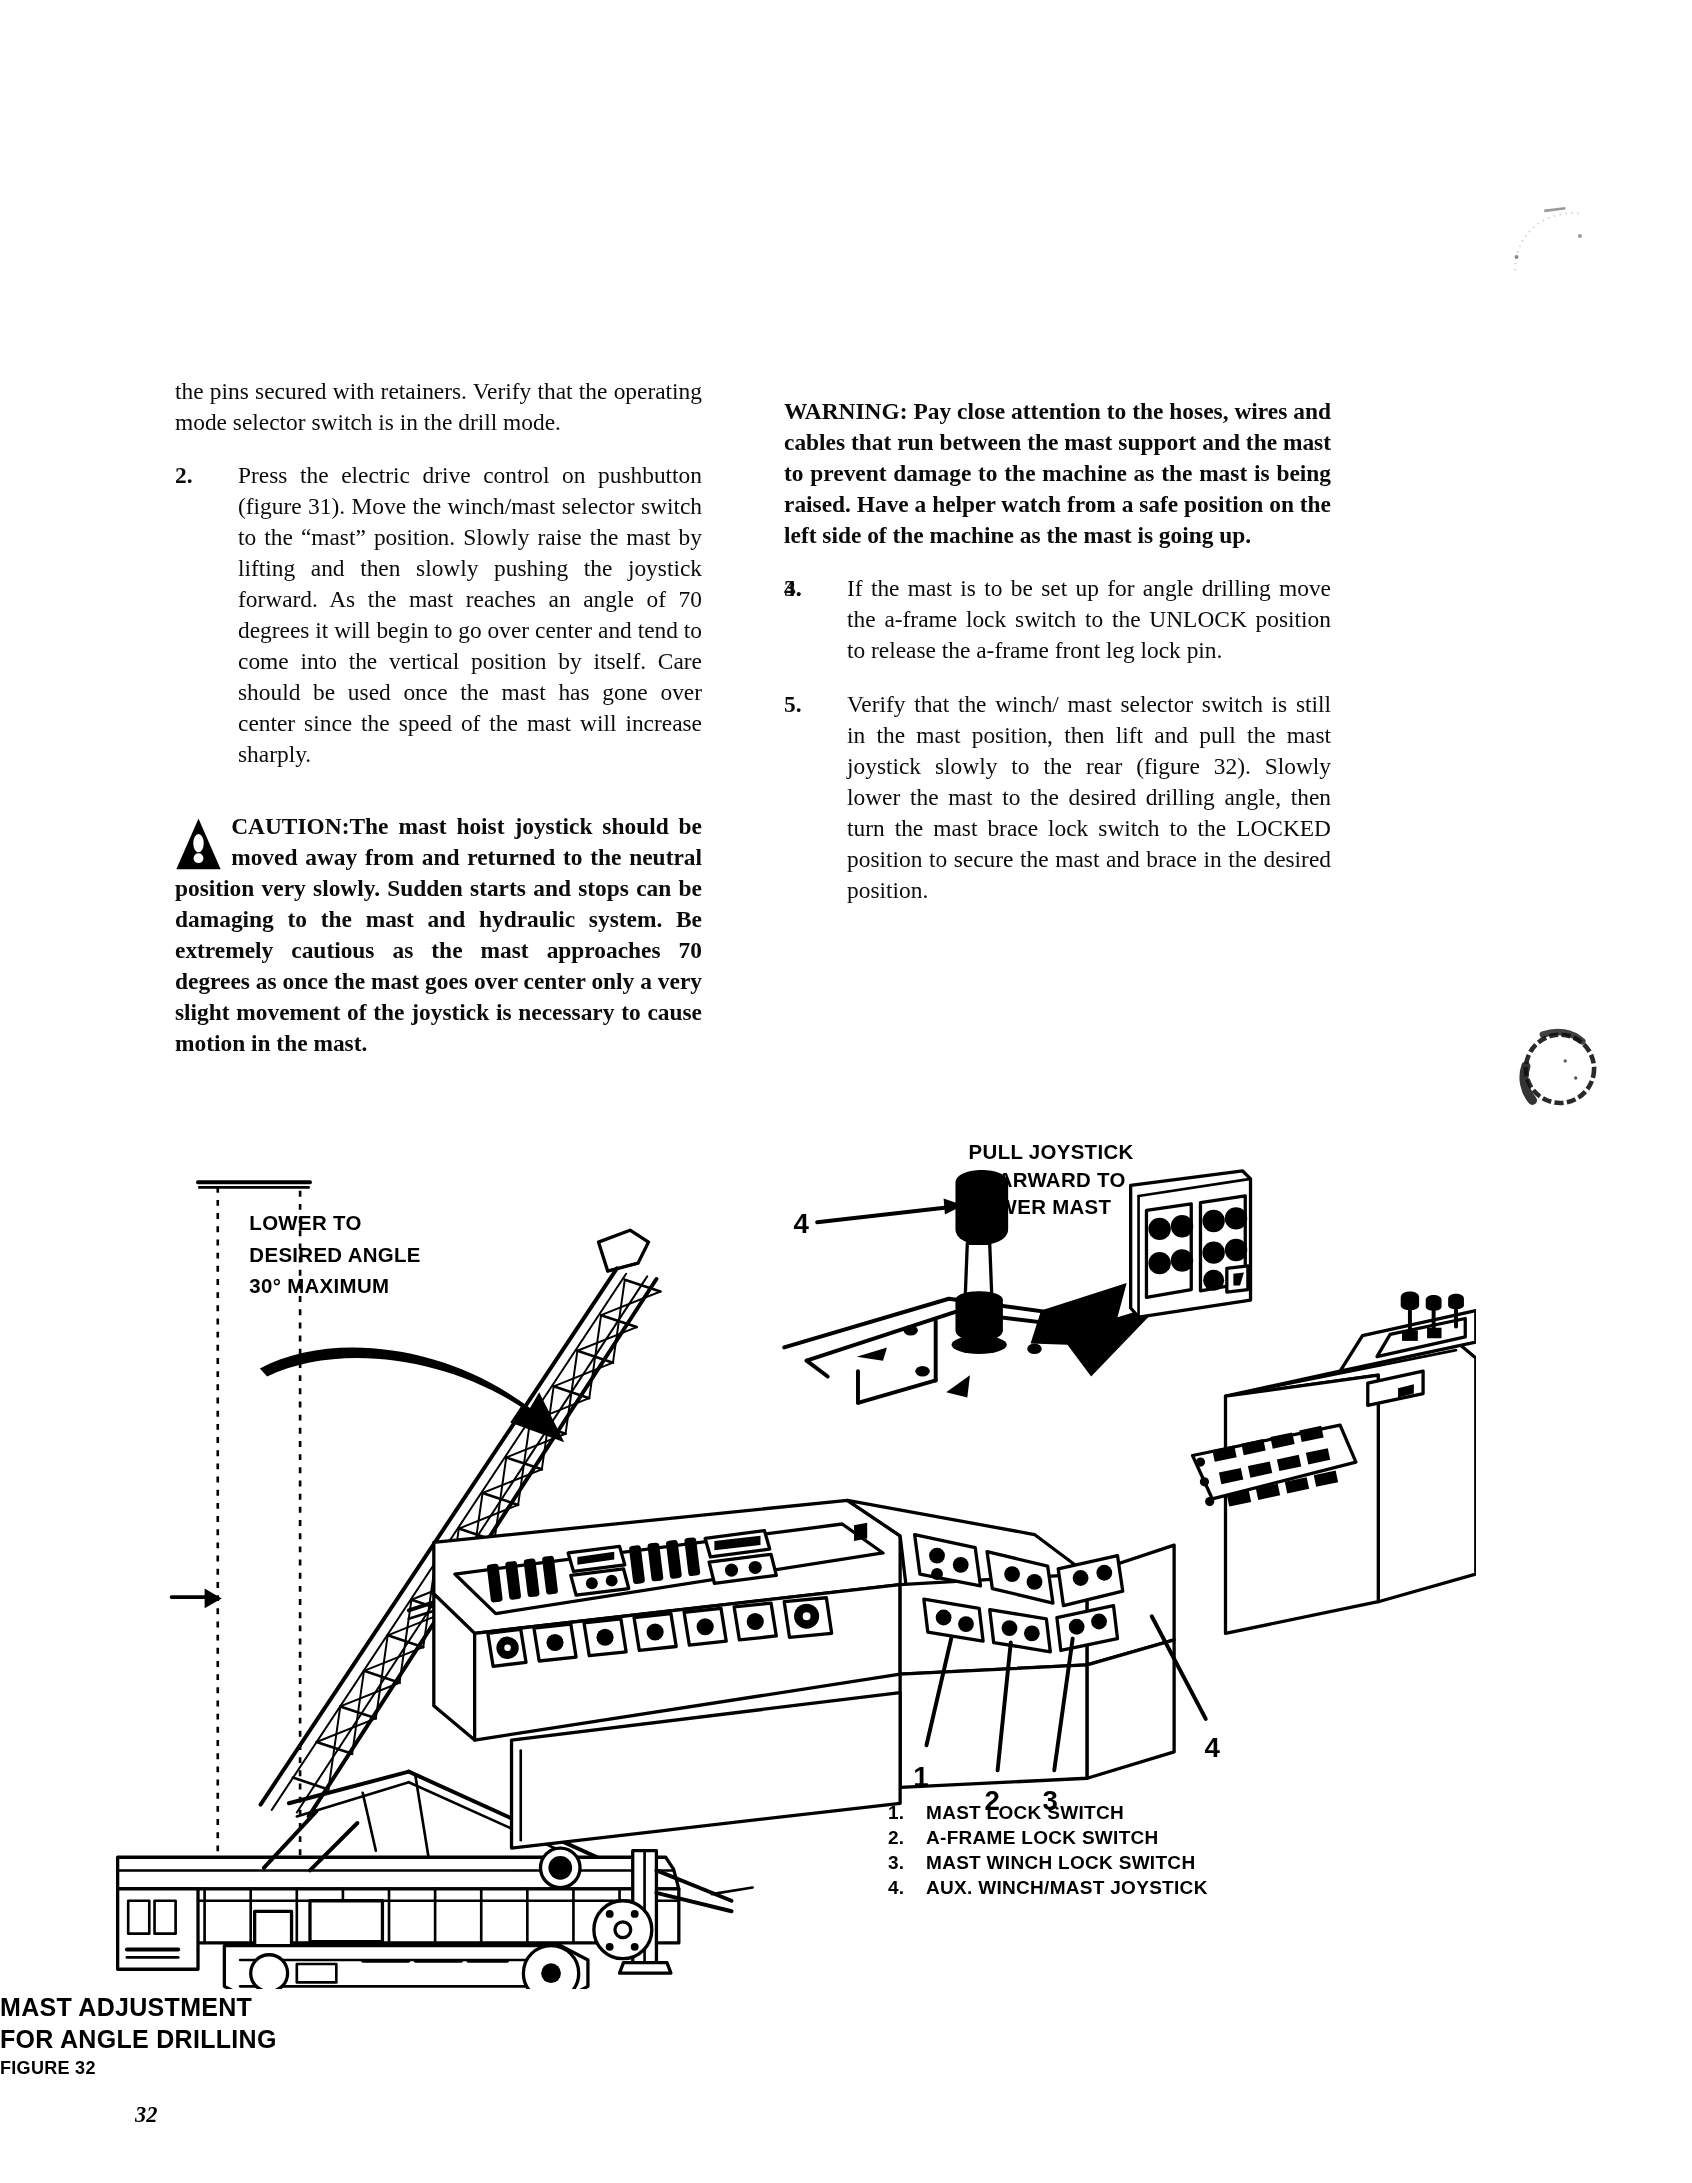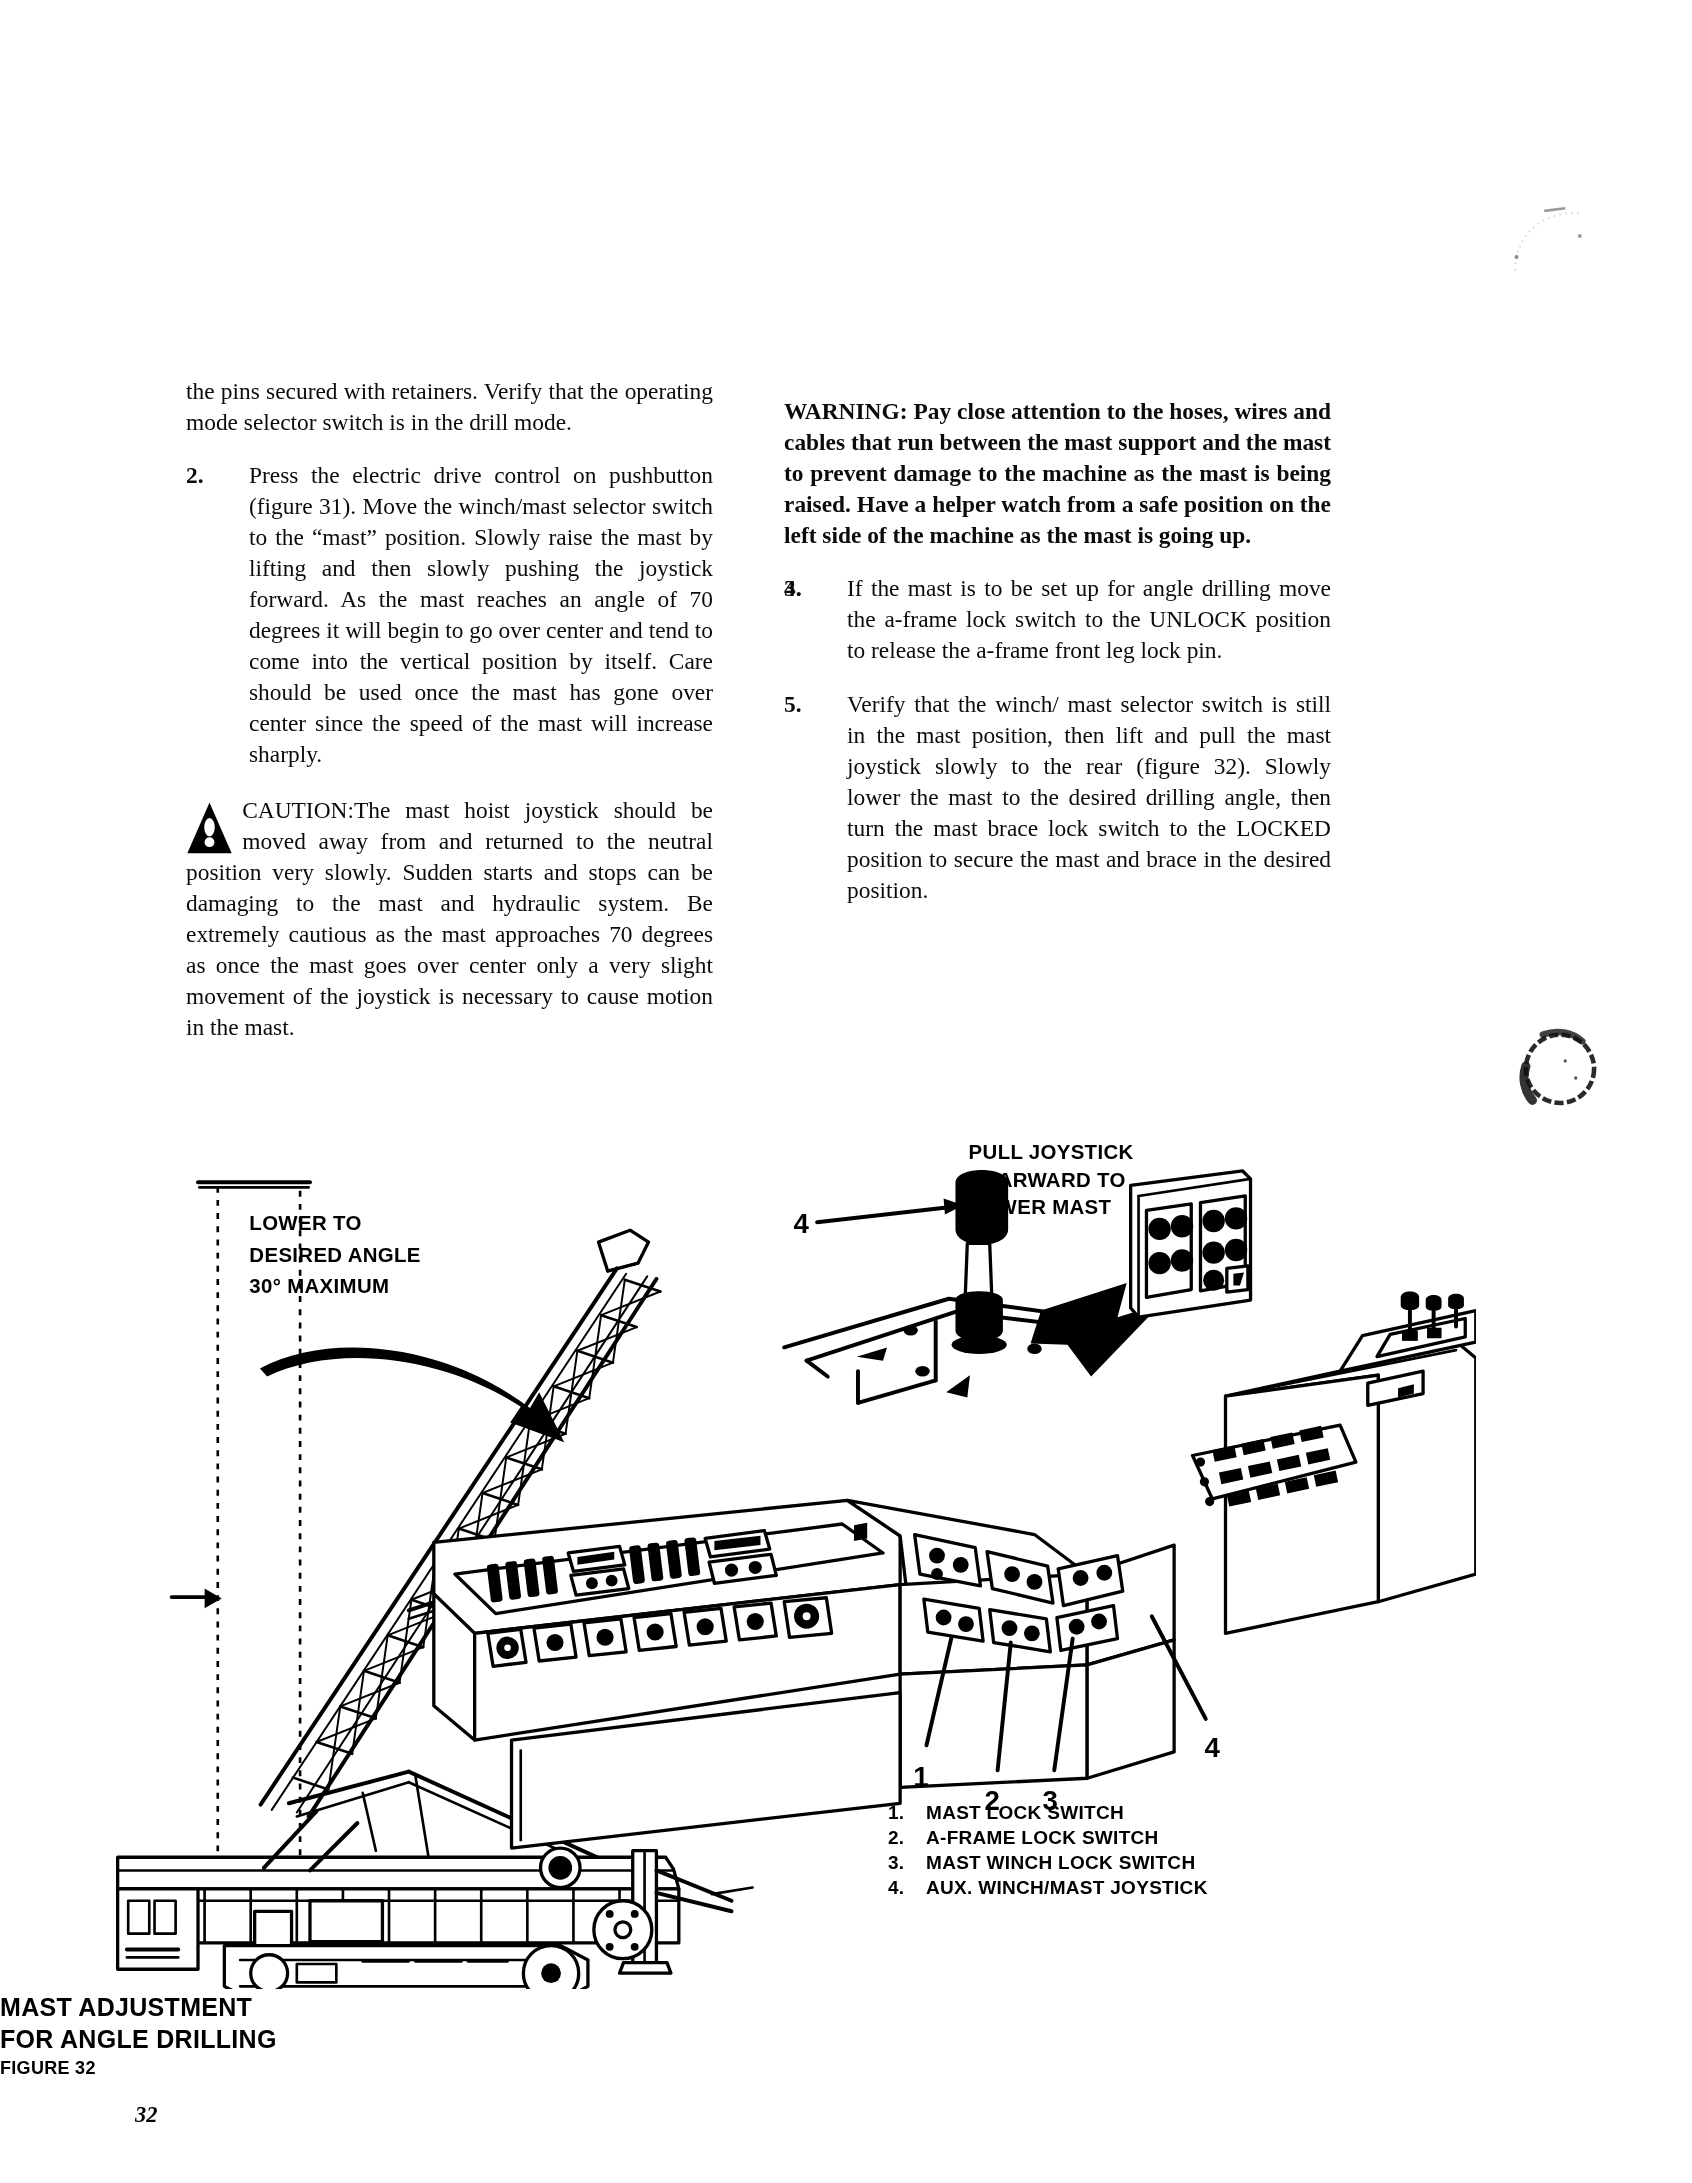--- a/index.html
+++ b/index.html
@@ -24,21 +24,21 @@
   .col {
     position: absolute;
     top: 376px;
     width: 527px;
     font-family: "Liberation Serif", serif;
     font-size: 23.4px;
     line-height: 31px;
     text-align: justify;
     color: #0b0b0b;
   }
-  .col-left  { left: 186px;  width: 527px; }
+  .col-left  { left: 175px;  width: 527px; }
   .col-right { left: 784px; width: 547px; margin-top: 20px; }
 
   .para {
     position: relative;
     margin: 0 0 22.4px 0;
   }
   .para.hang {
     padding-left: 63px;
   }
   .num {
@@ -51,22 +51,22 @@
   }
 
   .bold-block {
     font-weight: 700;
     text-align: justify;
   }
 
   
   .caution-block {
     position: relative;
-    font-weight: 400;
-    margin-top: 25px;
+    font-weight: 700;
+    margin-top: 41px;
     text-align: justify;
   }
   .tri {
     float: left;
     width: 47px;
     height: 55px;
     margin: 5.3px 9.2px 0 0;
     position: relative;
   }
   .tri svg { display:block; }

